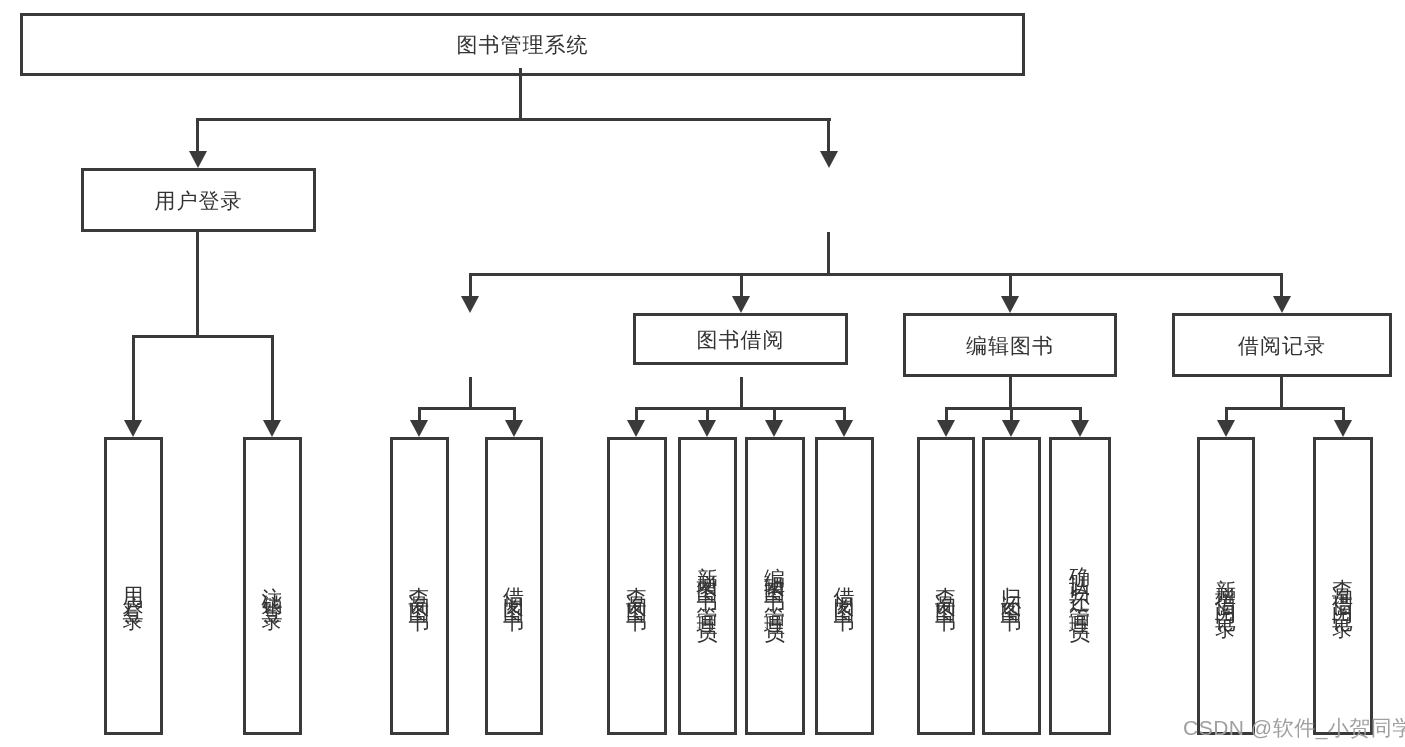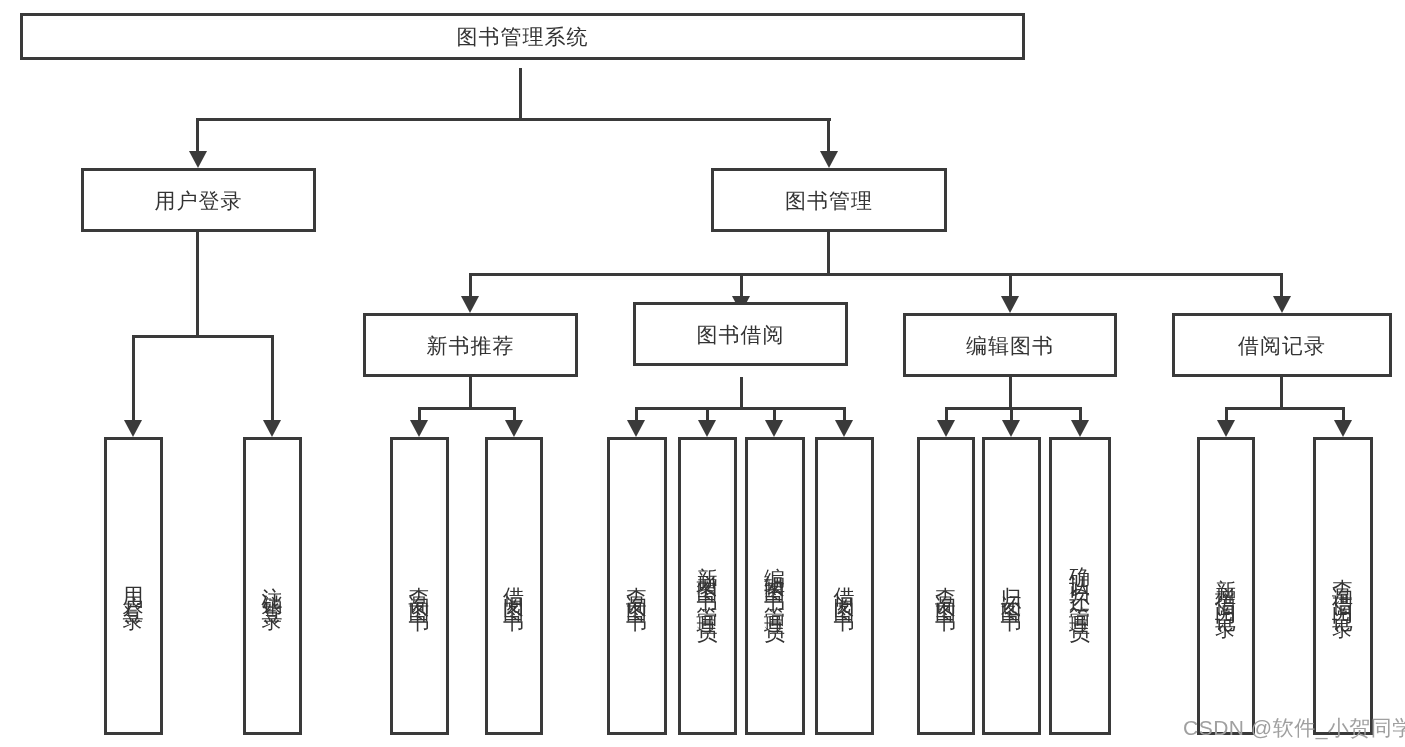--- a/index.html
+++ b/index.html
@@ -49,60 +49,54 @@
     color:var(--wm);
     white-space:nowrap;
     z-index:5;
   }
 </style>
 </head>
 <body>
 
 <div class="stage">
 
-  <div class="box h" style="left:20px;top:13px;width:1005px;height:47px">
+  <div class="box h" style="left:20px;top:13px;width:1005px;height:63px">
     <span>图书管理系统</span>
   </div>
 
   <div class="vline" style="left:519px;top:68px;height:50px"></div>
   <div class="hline" style="left:197px;top:118px;width:634px"></div>
   <div class="vline" style="left:196px;top:118px;height:36px"></div>
   <div class="arrow" style="left:189px;top:151px"></div>
   <div class="vline" style="left:827px;top:118px;height:36px"></div>
   <div class="arrow" style="left:820px;top:151px"></div>
 
   <div class="box h" style="left:81px;top:168px;width:235px;height:64px">
     <span>用户登录</span>
-  </div>
-  <div class="box h" style="left:711px;top:168px;width:236px;height:64px">
-    <span>图书管理</span>
   </div>
 
   <div class="vline" style="left:196px;top:232px;height:103px"></div>
   <div class="hline" style="left:132px;top:335px;width:142px"></div>
   <div class="vline" style="left:132px;top:335px;height:87px"></div>
   <div class="arrow" style="left:124px;top:420px"></div>
   <div class="vline" style="left:271px;top:335px;height:87px"></div>
   <div class="arrow" style="left:263px;top:420px"></div>
 
   <div class="vline" style="left:827px;top:232px;height:41px"></div>
   <div class="hline" style="left:469px;top:273px;width:814px"></div>
   <div class="vline" style="left:469px;top:273px;height:25px"></div>
   <div class="arrow" style="left:461px;top:296px"></div>
   <div class="vline" style="left:740px;top:273px;height:25px"></div>
   <div class="arrow" style="left:732px;top:296px"></div>
   <div class="vline" style="left:1009px;top:273px;height:25px"></div>
   <div class="arrow" style="left:1001px;top:296px"></div>
   <div class="vline" style="left:1280px;top:273px;height:25px"></div>
   <div class="arrow" style="left:1273px;top:296px"></div>
 
-  <div class="box h" style="left:363px;top:313px;width:215px;height:64px">
-    <span>新书推荐</span>
-  </div>
-  <div class="box h" style="left:633px;top:302px;width:215px;height:64px">
+  <div class="box h" style="left:633px;top:313px;width:215px;height:52px">
     <span>图书借阅</span>
   </div>
   <div class="box h" style="left:903px;top:313px;width:214px;height:64px">
     <span>编辑图书</span>
   </div>
   <div class="box h" style="left:1172px;top:313px;width:220px;height:64px">
     <span>借阅记录</span>
   </div>
 
   <div class="vline" style="left:469px;top:377px;height:30px"></div>

